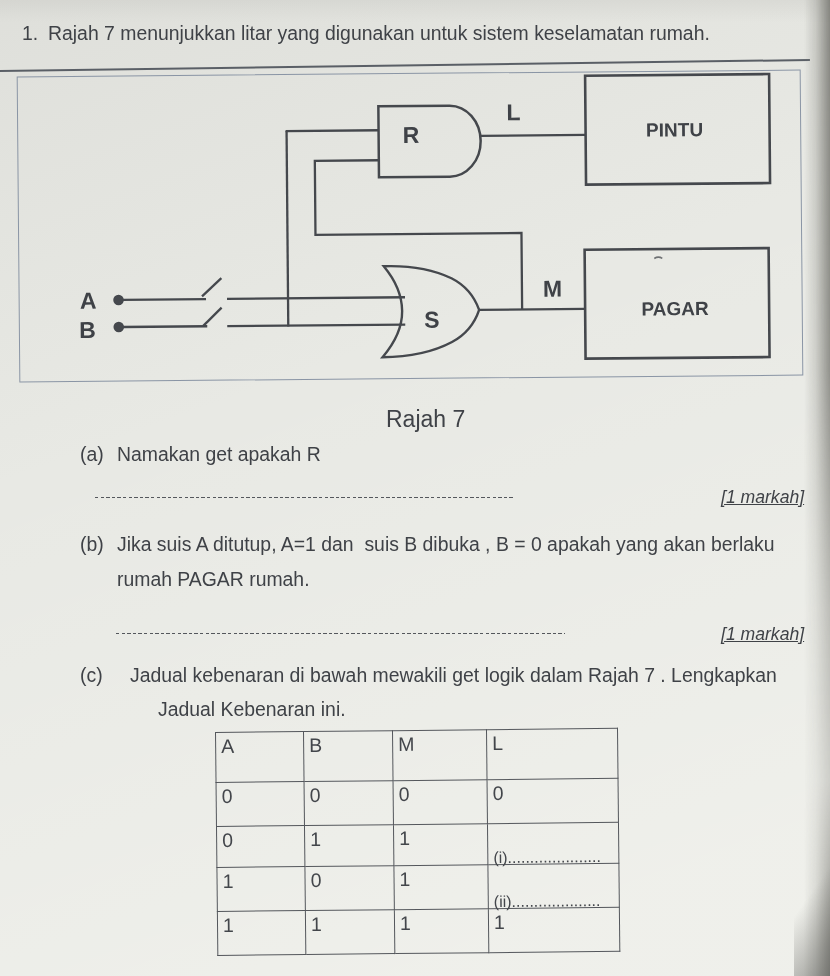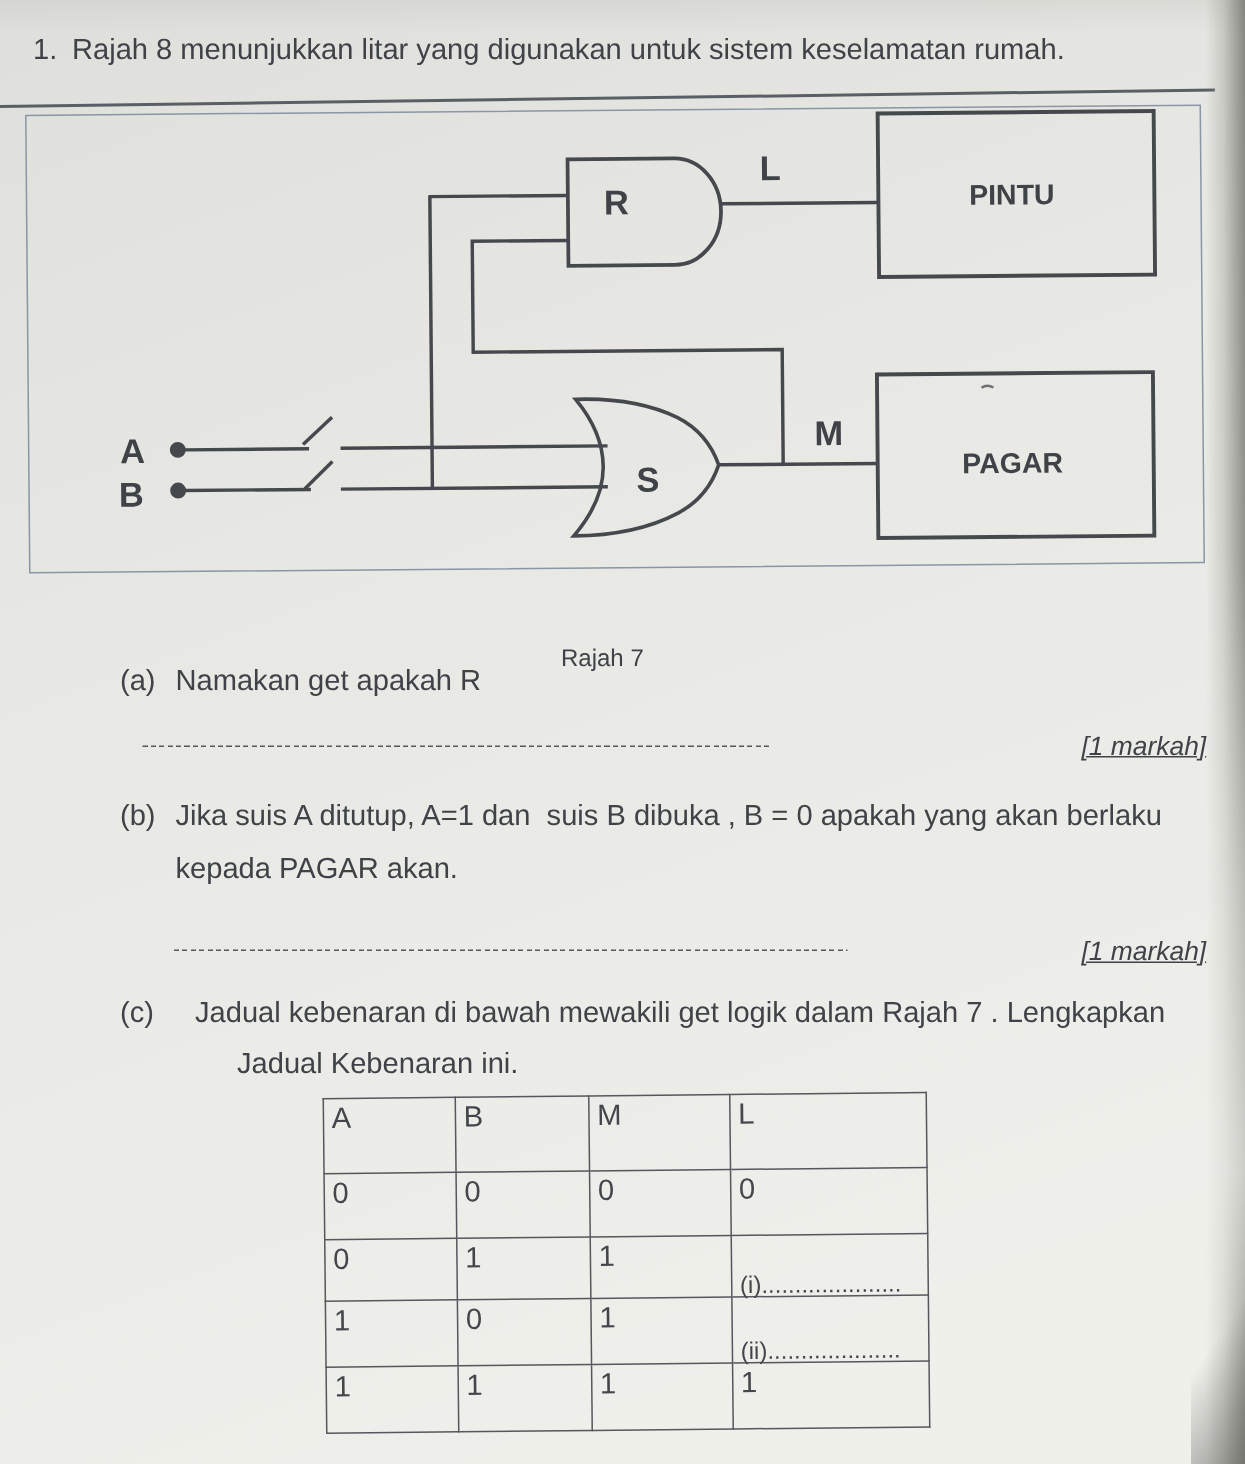--- a/index.html
+++ b/index.html
@@ -28,21 +28,21 @@
             background:linear-gradient(180deg,rgba(175,175,170,0.20),rgba(175,175,170,0));}
 </style>
 </head>
 <body>
 <div class="page">
   <div style="position:absolute;inset:0;background:linear-gradient(160deg,rgba(185,185,181,0.20) 0%,rgba(185,185,181,0) 38%,rgba(255,255,250,0.30) 88%);"></div>
   <div class="topshade"></div>
   <div class="topline"></div>
 
   <div class="t" style="left:22px;top:24px;">1.</div>
-  <div class="t" style="left:48px;top:24px;">Rajah 8 menunjukkan litar yang digunakan untuk sistem keselamatan rumah.</div>
+  <div class="t" style="left:48px;top:24px;">Rajah 7 menunjukkan litar yang digunakan untuk sistem keselamatan rumah.</div>
 
   <div class="diagram">
     <svg width="781" height="303" viewBox="0 0 781 303" style="position:absolute;left:0;top:0;" fill="none" stroke="#45484d" stroke-width="2.3">
       <g transform="translate(0,-3.4)">
 
       <path d="M 360.4 35.4 H 431.4 A 31 35.5 0 0 1 431.4 106.4 H 360.4 Z" stroke-width="2.5"></path>
 
       <path d="M 360.4 59.4 H 267.4"></path>
 
       <path d="M 268.4 59.4 V 254.9"></path>
@@ -79,31 +79,31 @@
         <text x="59.4" y="264.4">B</text>
       </g>
       <g fill="#3f4247" stroke="none" font-family="Liberation Sans,sans-serif" font-weight="bold" font-size="19px">
         <text x="656.4" y="68" text-anchor="middle">PINTU</text>
         <text x="655.4" y="247" text-anchor="middle">PAGAR</text>
       </g>
       </g>
     </svg>
   </div>
 
-  <div class="t" style="left:374px;top:408px;font-size:16px;margin-top:24px;">Rajah 7</div>
+  <div class="t" style="left:386px;top:408px;font-size:23px;">Rajah 7</div>
 
   <div class="t" style="left:80px;top:445px;">(a)</div>
   <div class="t" style="left:117px;top:445px;">Namakan get apakah R</div>
 
   <div class="dash" style="left:95px;top:496.5px;width:419px;"></div>
   <div class="t it" style="left:721px;top:489px;font-size:17.6px;">[1 markah]</div>
 
   <div class="t" style="left:80px;top:535px;">(b)</div>
   <div class="t" style="left:117px;top:535px;">Jika suis A ditutup, A=1 dan&nbsp; suis B dibuka , B = 0 apakah yang akan berlaku</div>
-  <div class="t" style="left:117px;top:570px;">kepada PAGAR akan.</div>
+  <div class="t" style="left:117px;top:570px;">rumah PAGAR rumah.</div>
 
   <div class="dash" style="left:116px;top:632.5px;width:449px;"></div>
   <div class="t it" style="left:721px;top:626px;font-size:17.6px;">[1 markah]</div>
 
   <div class="t" style="left:80px;top:666px;">(c)</div>
   <div class="t" style="left:130px;top:666px;">Jadual kebenaran di bawah mewakili get logik dalam Rajah 7 . Lengkapkan</div>
   <div class="t" style="left:118px;top:700px;margin-left:40px;">Jadual Kebenaran ini.</div>
 
   <div class="tablewrap">
     <table>

